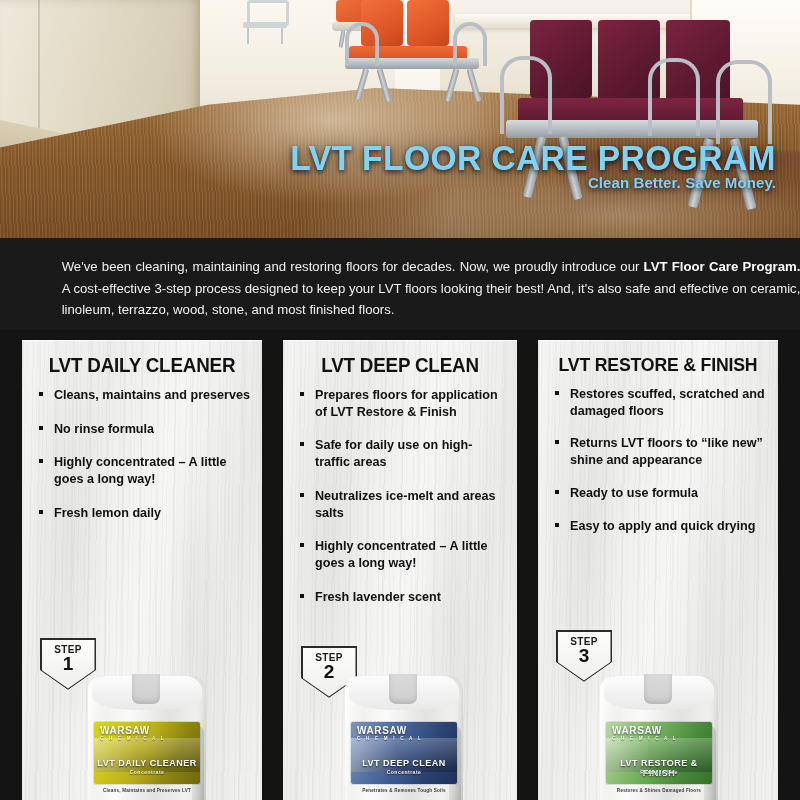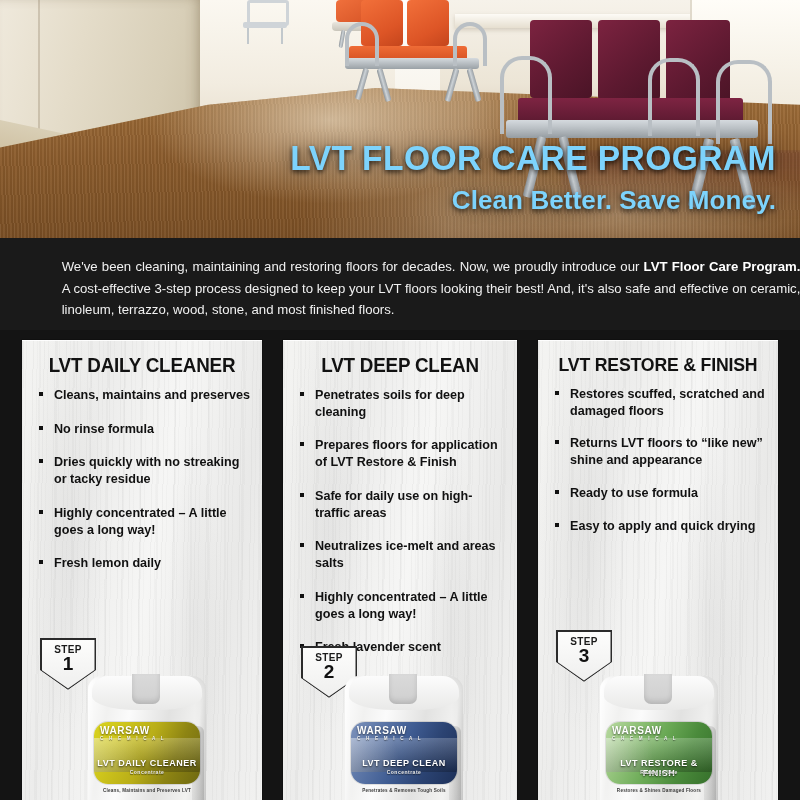--- a/index.html
+++ b/index.html
@@ -121,21 +121,21 @@
   .hero-title{
     position:absolute;right:24px;top:140px;text-align:right;
     color:#7dd3fc;line-height:1;
     text-shadow:0 2px 5px rgba(0,0,0,.75), 0 0 18px rgba(0,0,0,.45);
   }
   .hero-title .t1{
     font-size:35px;font-weight:bold;letter-spacing:.4px;
     transform:scaleX(.96);transform-origin:right center;display:block;
   }
   .hero-title .t2{
-    display:block;margin-top:12px;font-size:26px;font-weight:bold;letter-spacing:.1px;
+    display:block;font-size:15px;font-weight:bold;letter-spacing:.1px;
   }
 
   
   .intro{
     position:absolute;left:0;top:238px;width:800px;height:92px;
     background:#1a1a1a;
     padding-left:38px;
   }
   .intro p{
     margin:0;padding:18px 26px 0 24px;
@@ -240,21 +240,21 @@
     background:linear-gradient(to bottom,#fcfcfc,#e9e9e8);
   }
   .b-grip{
     position:absolute;left:44px;top:-2px;width:28px;height:30px;
     background:linear-gradient(to bottom,#dadada,#cfcfcf);
     border-radius:0 0 7px 7px;
     box-shadow:inset 0 -3px 5px rgba(0,0,0,.12);
   }
   .b-label{
     position:absolute;left:6px;top:46px;width:106px;height:62px;
-    overflow:hidden;border-radius:14px;
+    overflow:hidden;border-radius:2px;
     box-shadow:0 0 0 1px rgba(0,0,0,.10);
   }
   .lab-1{background:linear-gradient(115deg,#d8d21f 0%,#cfc61c 22%,#b9ae18 48%,#8d8413 72%,#6e6810 100%);}
   .lab-2{background:linear-gradient(115deg,#7e93bb 0%,#5f79a9 22%,#3f5c92 48%,#2b4372 72%,#1d3058 100%);}
   .lab-3{background:linear-gradient(115deg,#b9d9a2 0%,#94c47c 22%,#6aa955 48%,#4a8a3b 72%,#36702b 100%);}
   .b-label .scene{
     position:absolute;left:0;top:16px;width:100%;height:34px;
     background:
       linear-gradient(75deg, rgba(255,255,255,.30) 0%, rgba(255,255,255,0) 45%),
       linear-gradient(to bottom, rgba(255,255,255,.22), rgba(0,0,0,.22));
@@ -361,21 +361,20 @@
     <p><span>We've been cleaning, maintaining and restoring floors for decades. Now, we proudly introduce our </span><b>LVT Floor Care Program.</b><span> A cost-effective 3-step process designed to keep your LVT floors looking their best!  And, it's also safe and effective on ceramic, linoleum, terrazzo, wood, stone, and most finished floors.</span></p>
   </div>
 
   <div class="cards">
 
     <div class="card card-1">
       <h2>LVT DAILY CLEANER</h2>
       <ul class="bullets">
         <li>Cleans, maintains and preserves</li>
         <li>No rinse formula</li>
-        <li>Dries quickly with no streaking or tacky residue</li>
         <li>Highly concentrated – A little goes a long way!</li>
         <li>Fresh lemon daily</li>
       </ul>
       <div class="step step-1">
         <div class="sh"></div>
         <div class="si"></div>
         <span class="lbl">STEP</span>
         <span class="num">1</span>
       </div>
       <div class="bottle bottle-1">
@@ -390,21 +389,20 @@
           <span class="b-prod">LVT DAILY CLEANER</span>
           <span class="b-desc">Concentrate</span>
         </div>
         <span class="b-fine">Cleans, Maintains and Preserves LVT</span>
       </div>
     </div>
 
     <div class="card card-2">
       <h2>LVT DEEP CLEAN</h2>
       <ul class="bullets">
-        <li>Penetrates soils for deep cleaning</li>
         <li>Prepares floors for application of LVT Restore &amp; Finish</li>
         <li>Safe for daily use on high-traffic areas</li>
         <li>Neutralizes ice-melt and areas salts</li>
         <li>Highly concentrated – A little goes a long way!</li>
         <li>Fresh lavender scent</li>
       </ul>
       <div class="step step-2">
         <div class="sh"></div>
         <div class="si"></div>
         <span class="lbl">STEP</span>

